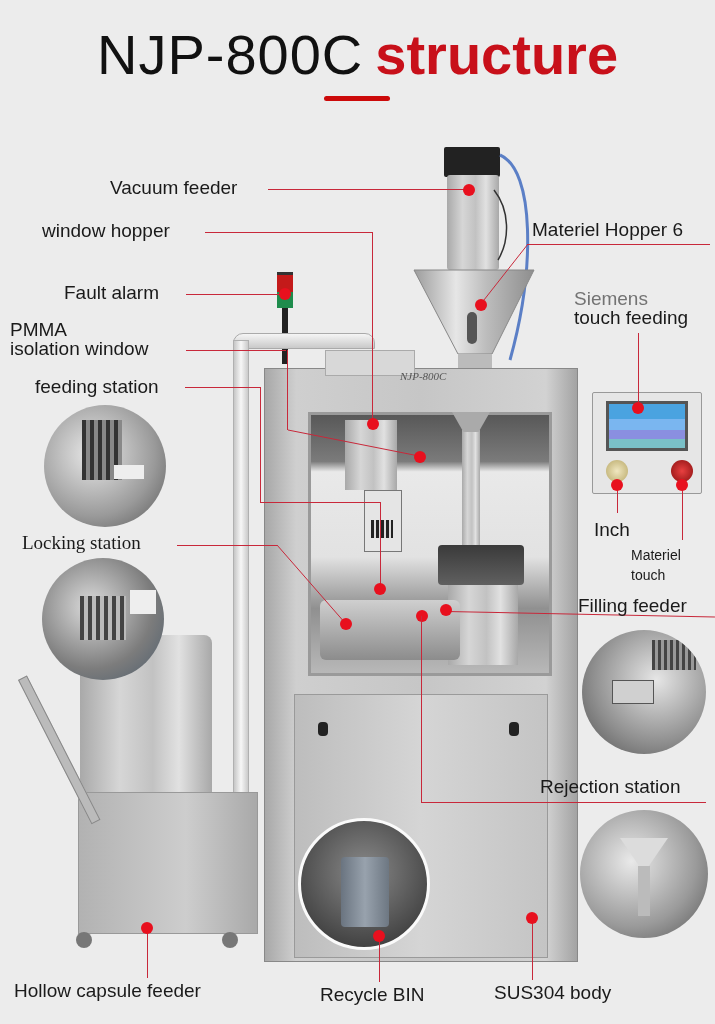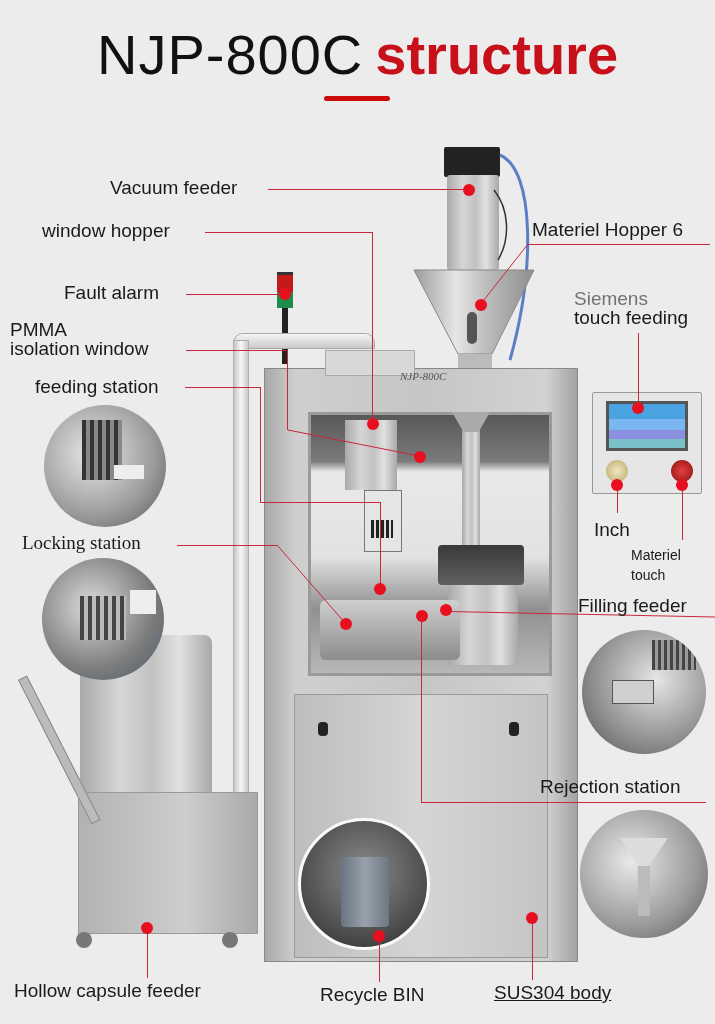--- a/index.html
+++ b/index.html
@@ -178,13 +178,13 @@
 <div class="lbl" style="left:574px;top:307px;">touch feeding</div>
 <div class="lbl" style="left:35px;top:376px;">feeding station</div>
 <div class="lbl" style="left:594px;top:519px;">Inch</div>
 <div class="lbl small" style="left:631px;top:546px;">Materiel</div>
 <div class="lbl small" style="left:631px;top:566px;">touch</div>
 <div class="lbl" style="left:22px;top:532px;font-family:Liberation Serif, serif;">Locking station</div>
 <div class="lbl" style="left:578px;top:595px;">Filling feeder</div>
 <div class="lbl" style="left:540px;top:776px;">Rejection station</div>
 <div class="lbl" style="left:14px;top:980px;">Hollow capsule feeder</div>
 <div class="lbl" style="left:320px;top:984px;">Recycle BIN</div>
-<div class="lbl" style="left:494px;top:982px;text-decoration:underline;">SUS304 body</div>
+<div class="lbl" style="left:494px;top:982px;">SUS304 body</div>
 
 </body></html>

